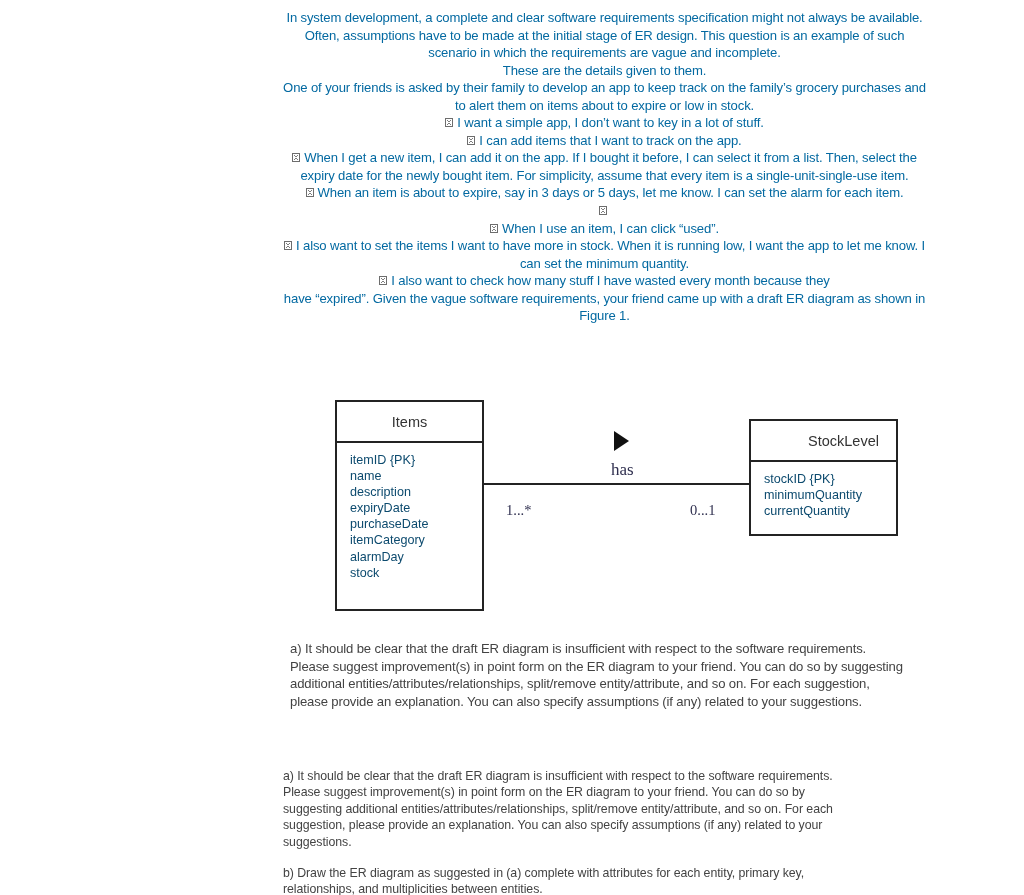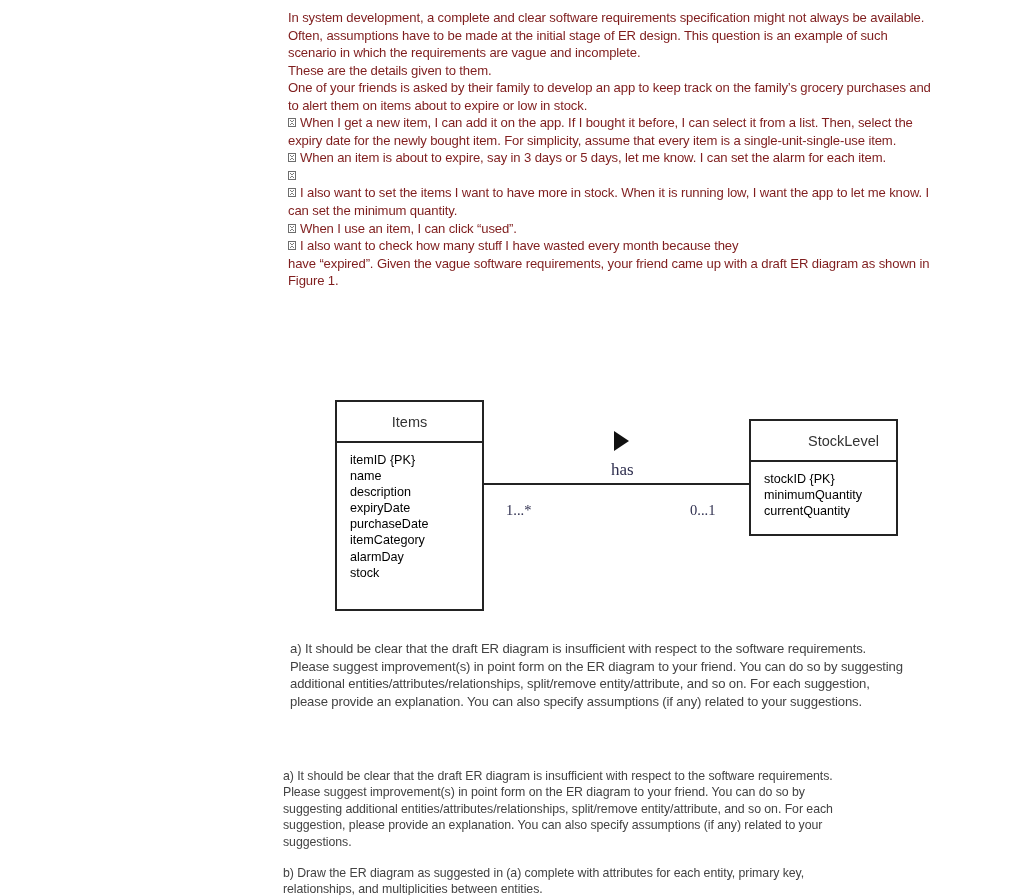--- a/index.html
+++ b/index.html
@@ -13,27 +13,28 @@
     position: relative;
     overflow: hidden;
     font-family: "Liberation Sans", sans-serif;
     color: #3b3b3b;
     -webkit-font-smoothing: antialiased;
   }
 
   
   #intro-block {
     position: absolute;
-    left: 288px;
+    left: 282px;
     top: 9px;
     width: 645px;
     font-size: 13.1px;
     line-height: 17.55px;
-    color: #7f1d1d;
+    color: #0369a1;
     letter-spacing: -0.01em;
+    text-align: center;
   }
   #intro-block p {
     margin: 0;
   }
   .bullet-line {
     margin: 0;
   }
   .tofu {
     display: inline-block;
     width: 8px;
@@ -78,21 +79,21 @@
     color: #333333;
     box-sizing: border-box;
     border-bottom: 2px solid #232323;
     display: flex;
     align-items: center;
     justify-content: center;
   }
   .entity-attrs {
     font-size: 12.6px;
     line-height: 16.1px;
-    color: #000000;
+    color: #0c4a6e;
     padding: 9px 0 0 13px;
     box-sizing: border-box;
   }
   .entity-attrs div { white-space: nowrap; }
 
   #items-box {
     left: 318px;
     top: 400px;
     width: 149px;
     height: 211px;
@@ -174,25 +175,27 @@
   #question-block-repeat p.spaced { margin-top: 15px; }
 </style>
 </head>
 <body>
 
 <div id="intro-block">
   <p>In system development, a complete and clear software requirements specification might not always be available. Often, assumptions have to be made at the initial stage of ER design. This question is an example of such scenario in which the requirements are vague and incomplete.</p>
   <p>These are the details given to them.</p>
   <p>One of your friends is asked by their family to develop an app to keep track on the family’s grocery purchases and to alert them on items about to expire or low in stock.</p>
 
+  <p class="bullet-line"><span class="tofu"></span><span>I want a simple app, I don’t want to key in a lot of stuff.</span></p>
+  <p class="bullet-line"><span class="tofu"></span><span>I can add items that I want to track on the app.</span></p>
   <p class="bullet-line"><span class="tofu"></span><span>When I get a new item, I can add it on the app. If I bought it before, I can select it from a list. Then, select the expiry date for the newly bought item. For simplicity, assume that every item is a single-unit-single-use item.</span></p>
   <p class="bullet-line"><span class="tofu"></span><span>When an item is about to expire, say in 3 days or 5 days, let me know. I can set the alarm for each item.</span></p>
   <p class="bullet-line"><span class="tofu"></span></p>
+  <p class="bullet-line"><span class="tofu"></span><span>When I use an item, I can click “used”.</span></p>
   <p class="bullet-line"><span class="tofu"></span><span>I also want to set the items I want to have more in stock. When it is running low, I want the app to let me know. I can set the minimum quantity.</span></p>
-  <p class="bullet-line"><span class="tofu"></span><span>When I use an item, I can click “used”.</span></p>
   <p class="bullet-line"><span class="tofu"></span><span>I also want to check how many stuff I have wasted every month because they</span></p>
 
   <p>have “expired”. Given the vague software requirements, your friend came up with a draft ER diagram as shown in Figure 1.</p>
 </div>
 
 <div id="er-diagram">
 
   <div class="entity-box" id="items-box">
     <div class="entity-header">Items</div>
     <div class="entity-attrs">

